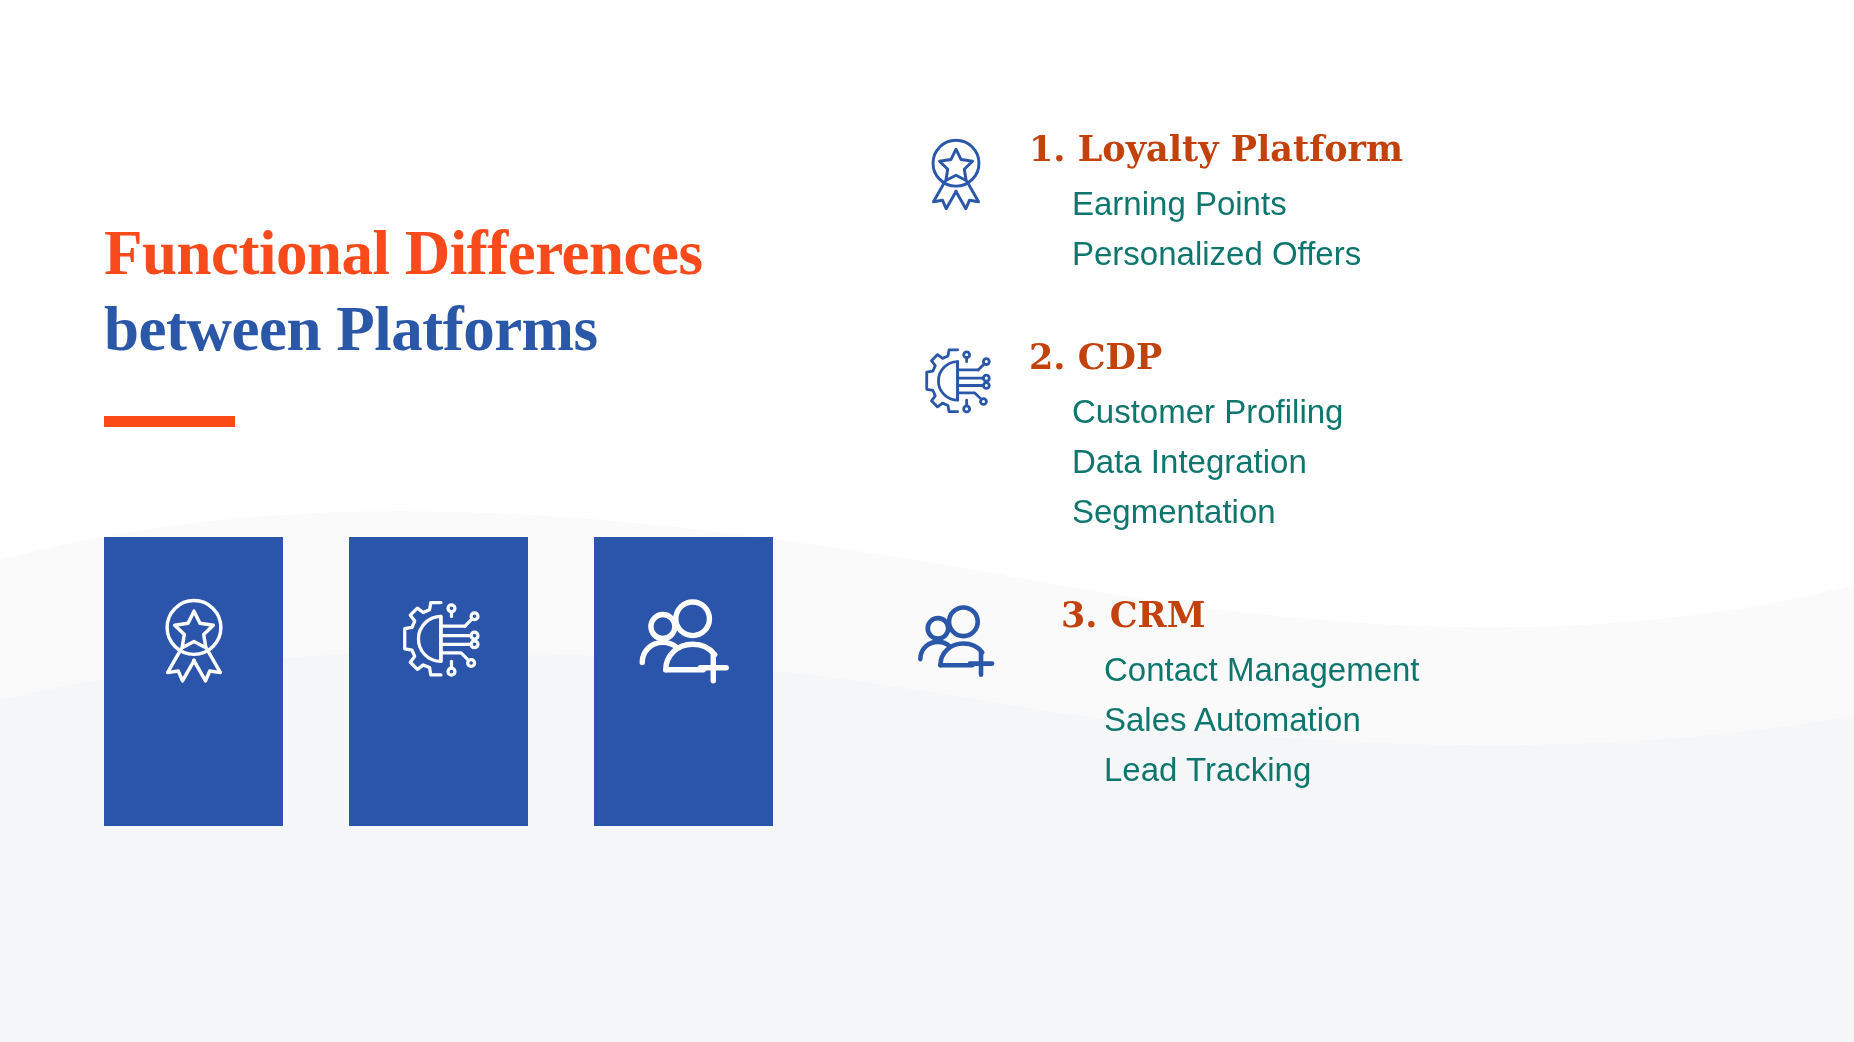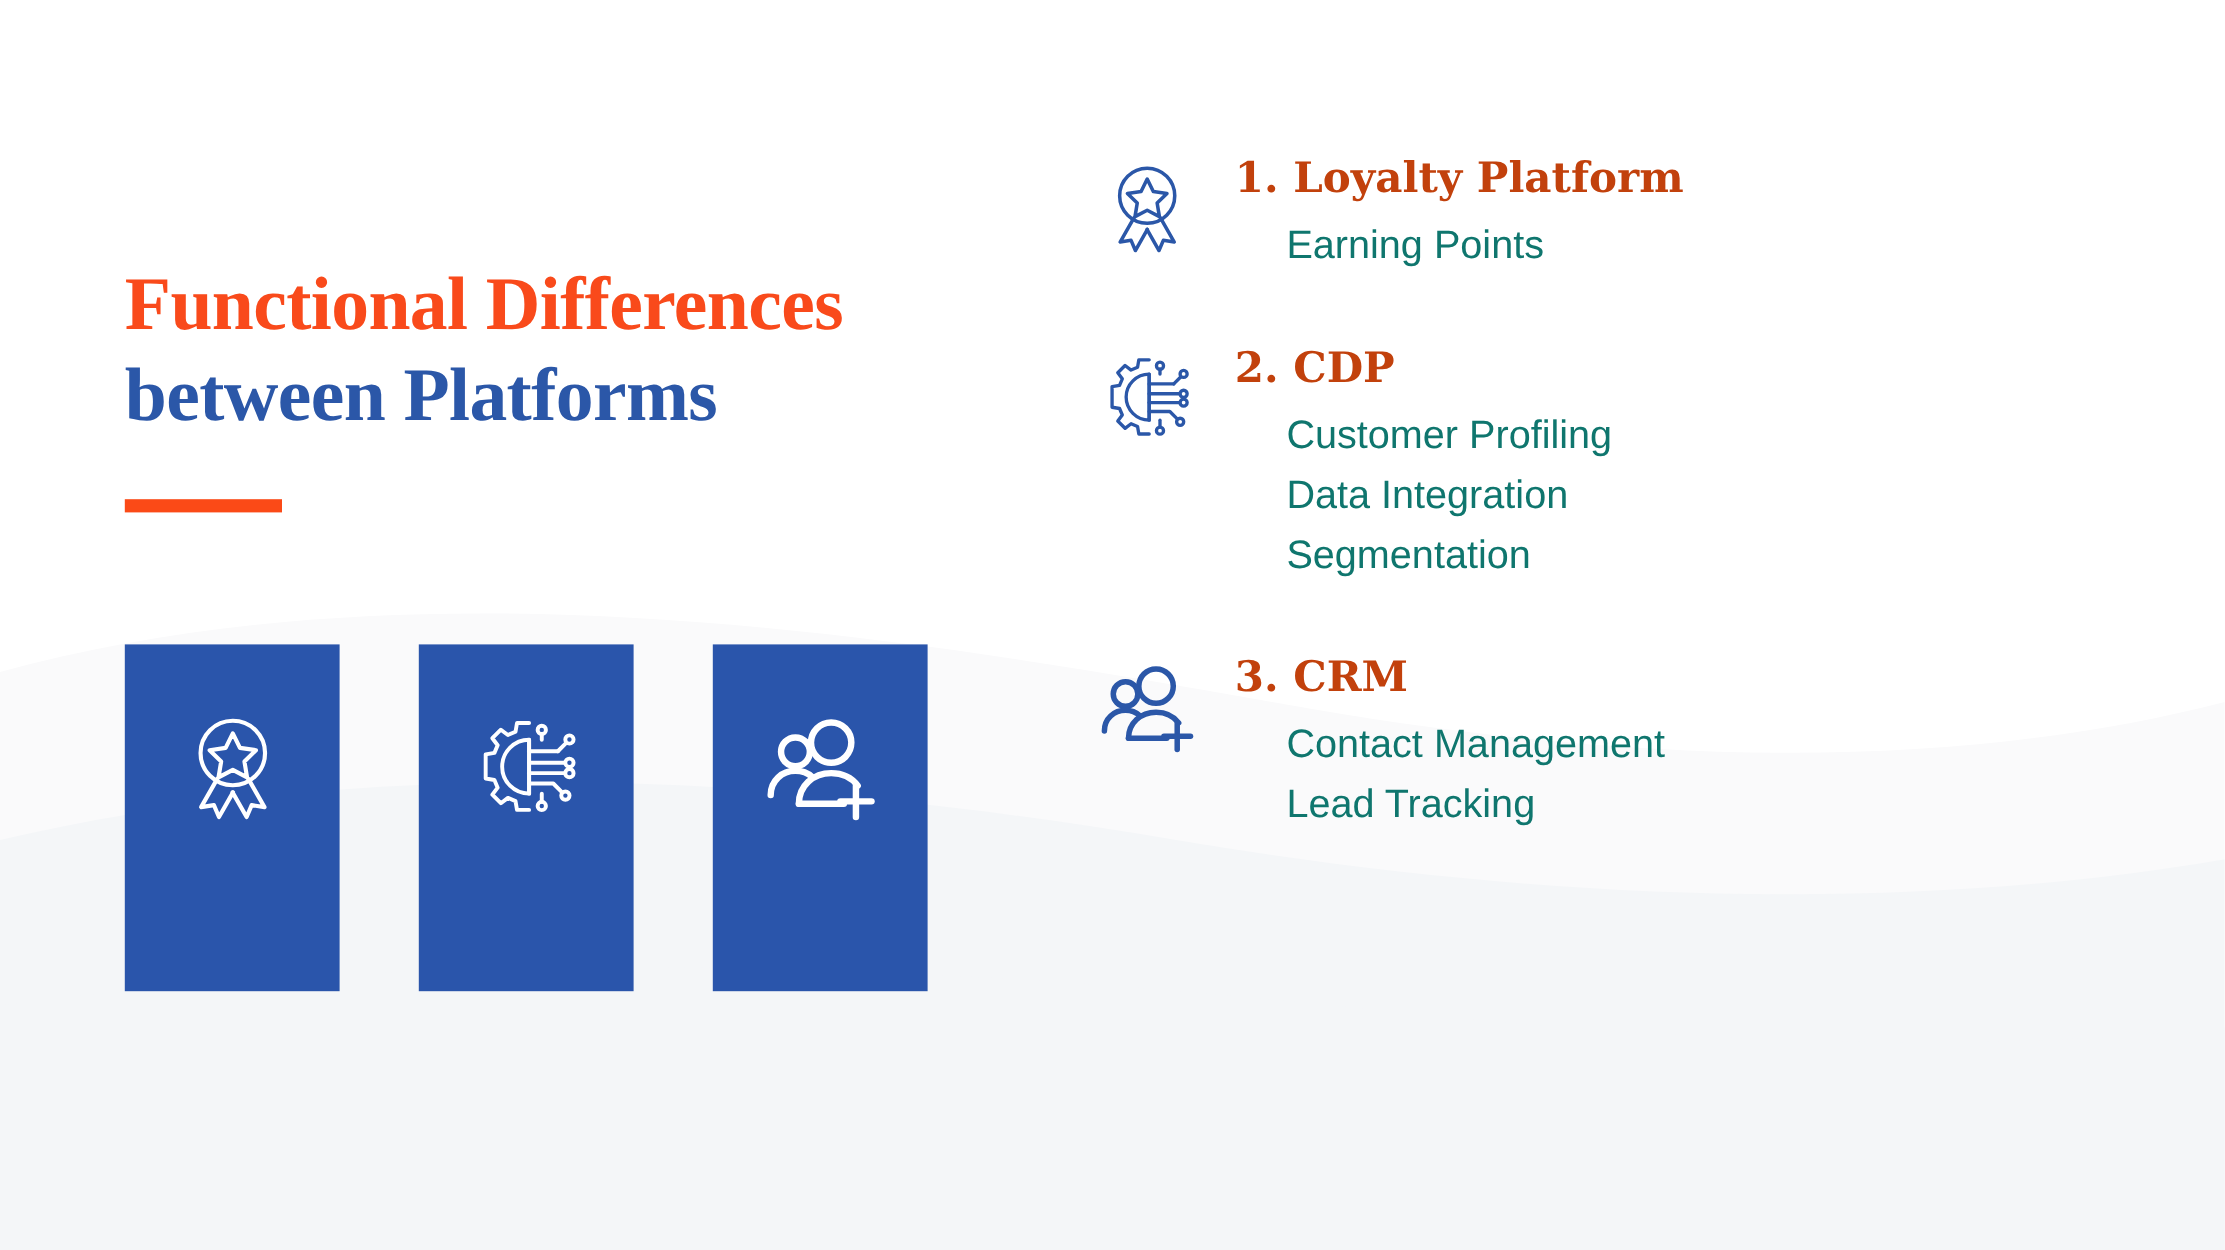--- a/index.html
+++ b/index.html
@@ -95,21 +95,21 @@
     top: 128px;
     width: 880px;
     z-index: 3;
   }
 
   .section {
     display: flex;
     align-items: flex-start;
     margin-bottom: 57px;
   }
-  .section:last-child { margin-bottom: 4px; }
+  .section:last-child { margin-bottom: 4px; gap: 32px; }
 
   .section-icon-wrap {
     width: 102px;
     flex: 0 0 102px;
     display: flex;
     justify-content: center;
     padding-top: 4px;
   }
 
   .section-icon { width: 82px; height: 82px; display: block; }
@@ -211,20 +211,21 @@
           <circle cx="50" cy="38" r="28"></circle>
           <path d="M50 21 L56.2 33.6 L70.1 35.6 L60.1 45.4 L62.4 59.2 L50 52.7 L37.6 59.2 L39.9 45.4 L29.9 35.6 L43.8 33.6 Z"></path>
           <path d="M36.5 60.5 L22.5 85.0 L33.6 83.3 L38.0 93.6 L50.2 72.2"></path>
           <path d="M63.5 60.5 L77.5 85.0 L66.4 83.3 L62.0 93.6 L49.8 72.2"></path>
         </svg>
       </div>
       <div class="section-body">
         <div class="section-heading">1. Loyalty Platform</div>
         <ul class="bullet-list">
           <li class="bullet-item">Earning Points</li>
+          <li class="bullet-item">Personalized Offers</li>
         </ul>
       </div>
     </div>
 
     <div class="section">
       <div class="section-icon-wrap">
         <svg class="section-icon" viewBox="0 0 100 100" fill="none" stroke="#2B57A8" stroke-width="3.4" stroke-linecap="round" stroke-linejoin="round">
           <path d="M52 12 L41.5 12 L40.2 19.6 L33.6 22.4 L27.5 17.8 L20.1 25.2 L24.7 31.3 L21.9 37.9 L14.3 39.2 L14.3 49.7 L14.3 60.2 L21.9 61.5 L24.7 68.1 L20.1 74.2 L27.5 81.6 L33.6 77.0 L40.2 79.8 L41.5 87.4 L52 87.4"></path>
           <path d="M52 26.5 C39.1 26.5 28.6 37.0 28.6 49.9 C28.6 62.8 39.1 73.3 52 73.3 Z"></path>
           <line x1="52" y1="26.5" x2="52" y2="73.3"></line>
@@ -262,20 +263,21 @@
           <path d="M31 82 C31 66.5 43.5 55.5 59 55.5 C68.6 55.5 77.0 59.7 82.0 66.3"></path>
           <line x1="31" y1="82" x2="70" y2="82"></line>
           <line x1="80.5" y1="66.5" x2="80.5" y2="93.5"></line>
           <line x1="67" y1="80" x2="94" y2="80"></line>
         </svg>
       </div>
       <div class="section-body">
         <div class="section-heading">3. CRM</div>
         <ul class="bullet-list">
           <li class="bullet-item">Contact Management</li>
+          <li class="bullet-item">Sales Automation</li>
           <li class="bullet-item">Lead Tracking</li>
         </ul>
       </div>
     </div>
 
   </div>
 
 </div>
 
 </body></html>

